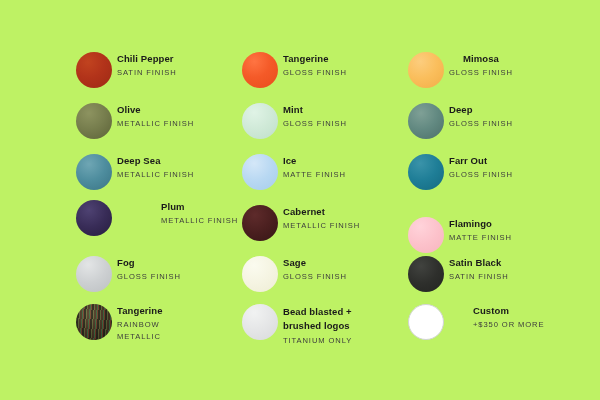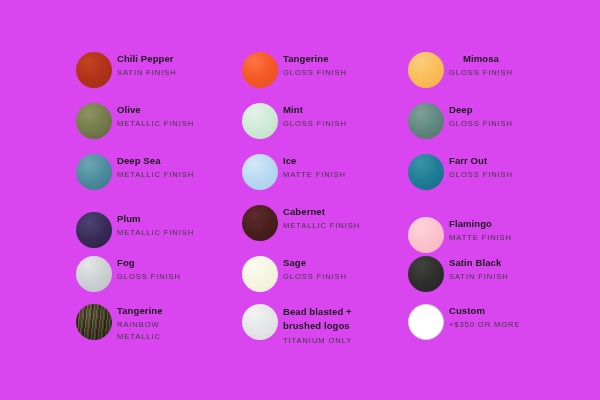--- a/index.html
+++ b/index.html
@@ -11,21 +11,21 @@
     width: 600px;
     height: 400px;
     font-family: "Liberation Sans", sans-serif;
     -webkit-font-smoothing: antialiased;
     overflow: hidden;
   }
   #swatch-grid {
     position: relative;
     width: 600px;
     height: 400px;
-    background: #d946ef;
+    background: #bef264;
   }
   .swatch-item {
     position: absolute;
     display: flex;
     align-items: flex-start;
   }
   .swatch-dot {
     width: 36px;
     height: 36px;
     border-radius: 50%;
@@ -185,21 +185,21 @@
   <div class="swatch-item" style="left:408px; top:154px;">
     <div class="swatch-dot dot-farrout"></div>
     <div class="swatch-text">
       <div class="swatch-name">Farr Out</div>
       <div class="swatch-finish">
         <span class="swatch-finish-line">GLOSS FINISH</span>
       </div>
     </div>
   </div>
 
-  <div class="swatch-item" style="left:76px; top:212px;">
+  <div class="swatch-item" style="left:76px; top:200px;gap:44px;">
     <div class="swatch-dot dot-plum"></div>
     <div class="swatch-text">
       <div class="swatch-name">Plum</div>
       <div class="swatch-finish">
         <span class="swatch-finish-line">METALLIC FINISH</span>
       </div>
     </div>
   </div>
 
   <div class="swatch-item" style="left:242px; top:205px;">
@@ -266,21 +266,21 @@
   <div class="swatch-item" style="left:242px; top:304px;">
     <div class="swatch-dot dot-beadblast"></div>
     <div class="swatch-text">
       <div class="swatch-name wrap">Bead blasted + brushed logos</div>
       <div class="swatch-finish">
         <span class="swatch-finish-line">TITANIUM ONLY</span>
       </div>
     </div>
   </div>
 
-  <div class="swatch-item" style="left:408px; top:304px;">
+  <div class="swatch-item" style="left:408px; top:304px;gap:24px;">
     <div class="swatch-dot dot-custom"></div>
     <div class="swatch-text">
       <div class="swatch-name">Custom</div>
       <div class="swatch-finish">
         <span class="swatch-finish-line">+$350 OR MORE</span>
       </div>
     </div>
   </div>
 
 </div>

